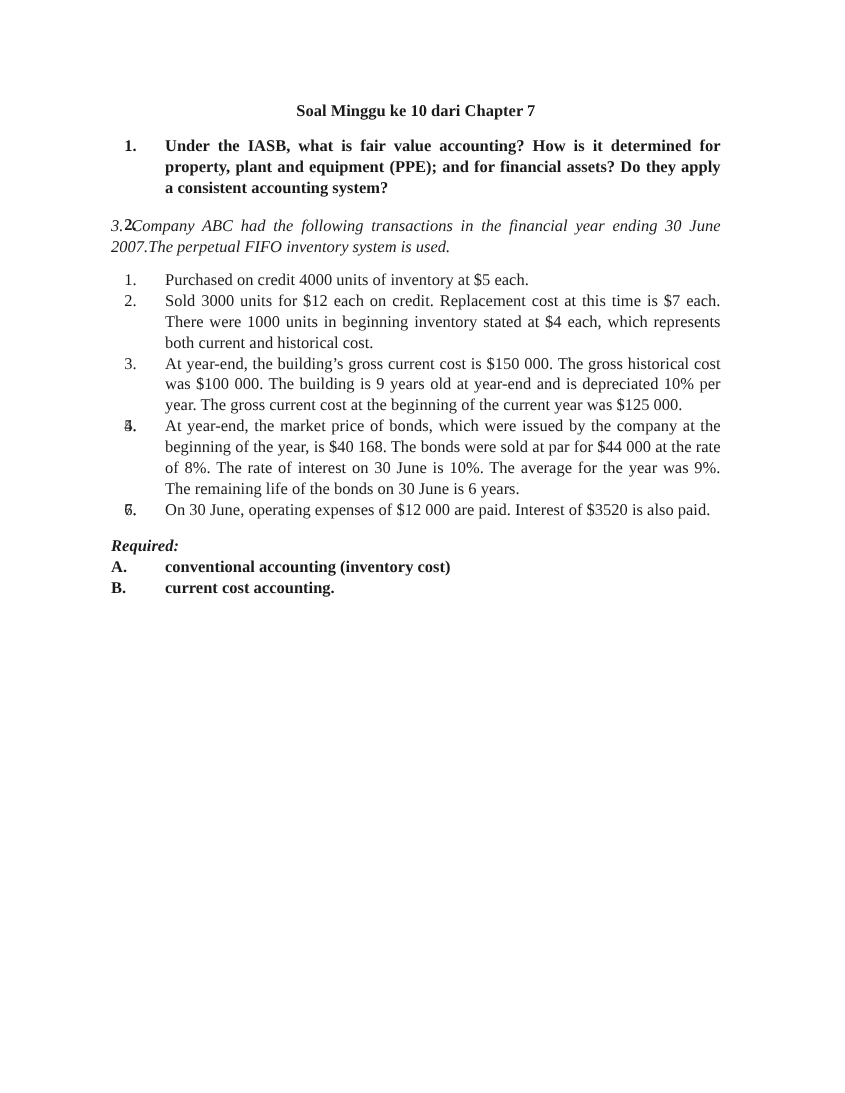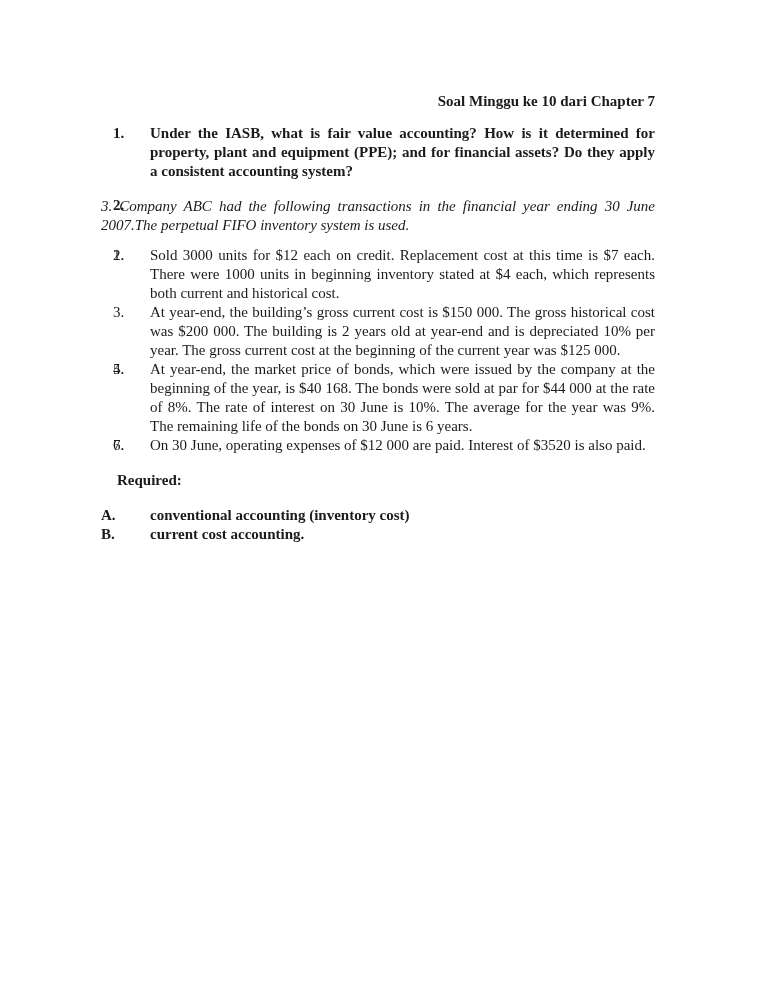--- a/index.html
+++ b/index.html
@@ -20,21 +20,21 @@
   }
   .content {
     position: absolute;
     left: 101px;
     top: 92px;
     width: 554px;
   }
   .doc-title {
     font-size: 15px;
     font-weight: bold;
-    text-align: right;
+    text-align: center;
     margin: 0 0 13px 0;
   }
   .q-row {
     position: relative;
     padding-left: 49px;
     text-align: justify;
     font-weight: bold;
     margin: 0 0 15px 0;
   }
   .q-row .num {
@@ -57,21 +57,22 @@
     position: absolute;
     left: 12px;
     top: 0;
   }
   .t-list {
     margin: 0 0 14px 0;
   }
   .req-heading,
   .req-instruction {
     font-weight: bold;
-    margin: 16px;
+    margin: 0;
+    font-style: italic;
   }
   .m-row {
     position: relative;
     padding-left: 49px;
     font-weight: bold;
     margin: 0;
   }
   .m-row .label {
     position: absolute;
     left: 0;
@@ -93,28 +94,29 @@
 
     <div class="q-row">
       <span class="num">2.</span>
     </div>
 
     <p class="intro-para">3. Company ABC had the following transactions in the financial year ending 30 June 2007.The perpetual FIFO inventory system is used.</p>
 
     <div class="t-list">
       <div class="t-row">
         <span class="num">1.</span>
+        <span>Purchased on credit 4000 units of inventory at $5 each.</span>
       </div>
       <div class="t-row">
         <span class="num">2.</span>
         <span>Sold 3000 units for $12 each on credit. Replacement cost at this time is $7 each. There were 1000 units in beginning inventory stated at $4 each, which represents both current and historical cost.</span>
       </div>
       <div class="t-row">
         <span class="num">3.</span>
-        <span>At year-end, the building’s gross current cost is $150 000. The gross historical cost was $200 000. The building is 2 years old at year-end and is depreciated 10% per year. The gross current cost at the beginning of the current year was $125 000.</span>
+        <span>At year-end, the building’s gross current cost is $150 000. The gross historical cost was $100 000. The building is 9 years old at year-end and is depreciated 10% per year. The gross current cost at the beginning of the current year was $125 000.</span>
       </div>
       <div class="t-row">
         <span class="num">4.</span>
       </div>
       <div class="t-row">
         <span class="num">5.</span>
         <span>At year-end, the market price of bonds, which were issued by the company at the beginning of the year, is $40 168. The bonds were sold at par for $44 000 at the rate of 8%. The rate of interest on 30 June is 10%. The average for the year was 9%. The remaining life of the bonds on 30 June is 6 years.</span>
       </div>
       <div class="t-row">
         <span class="num">6.</span>

